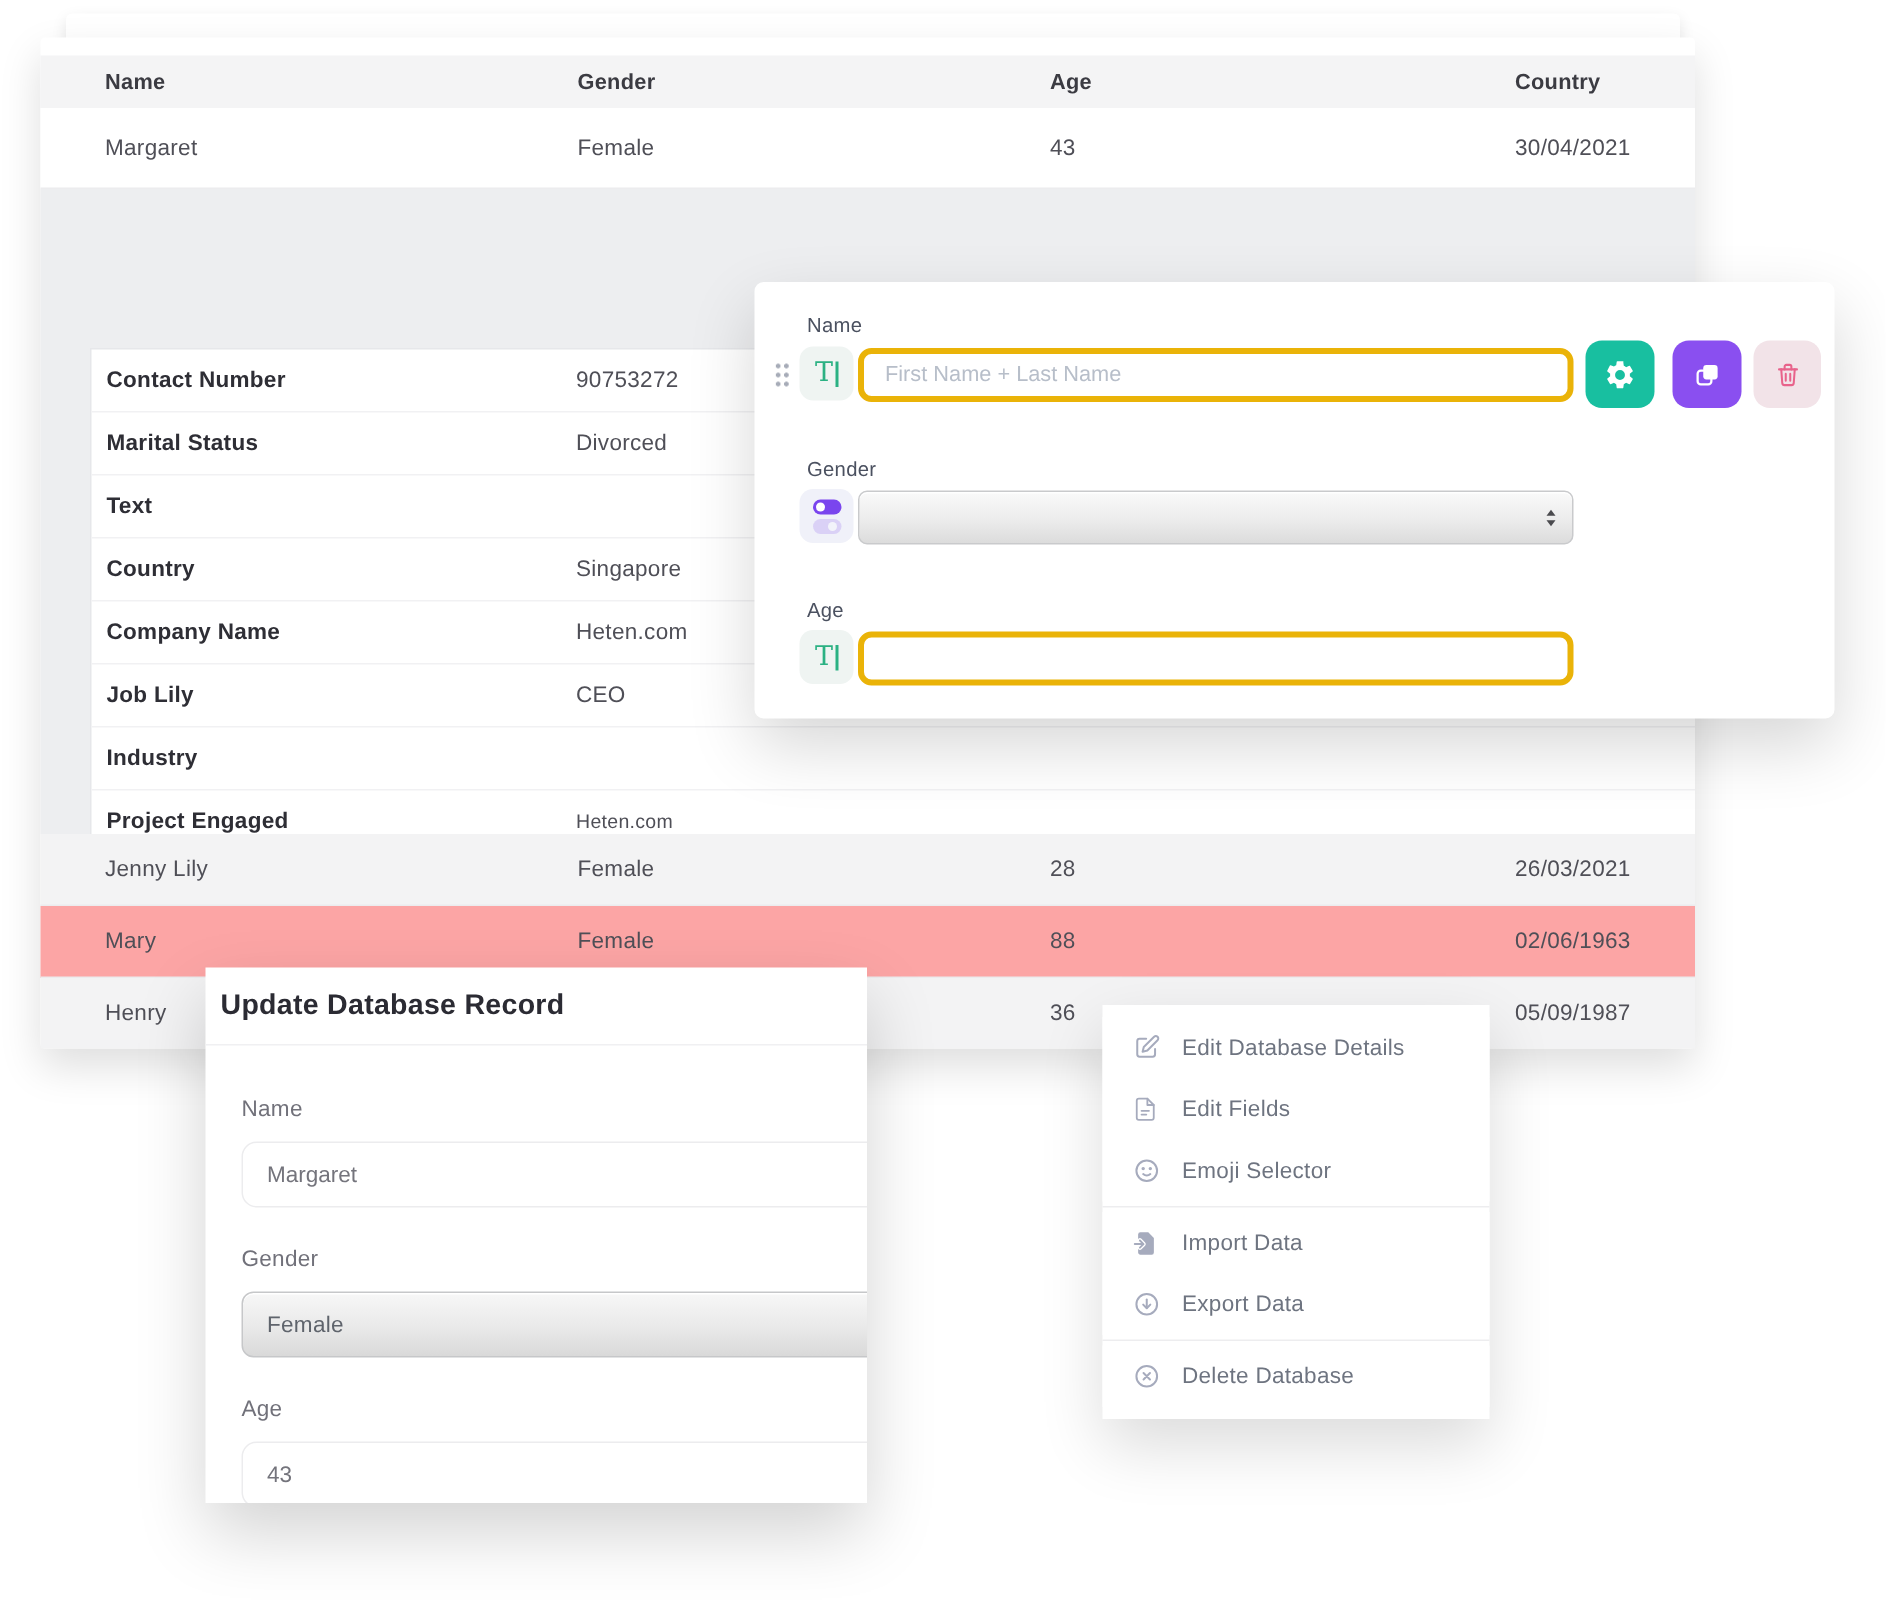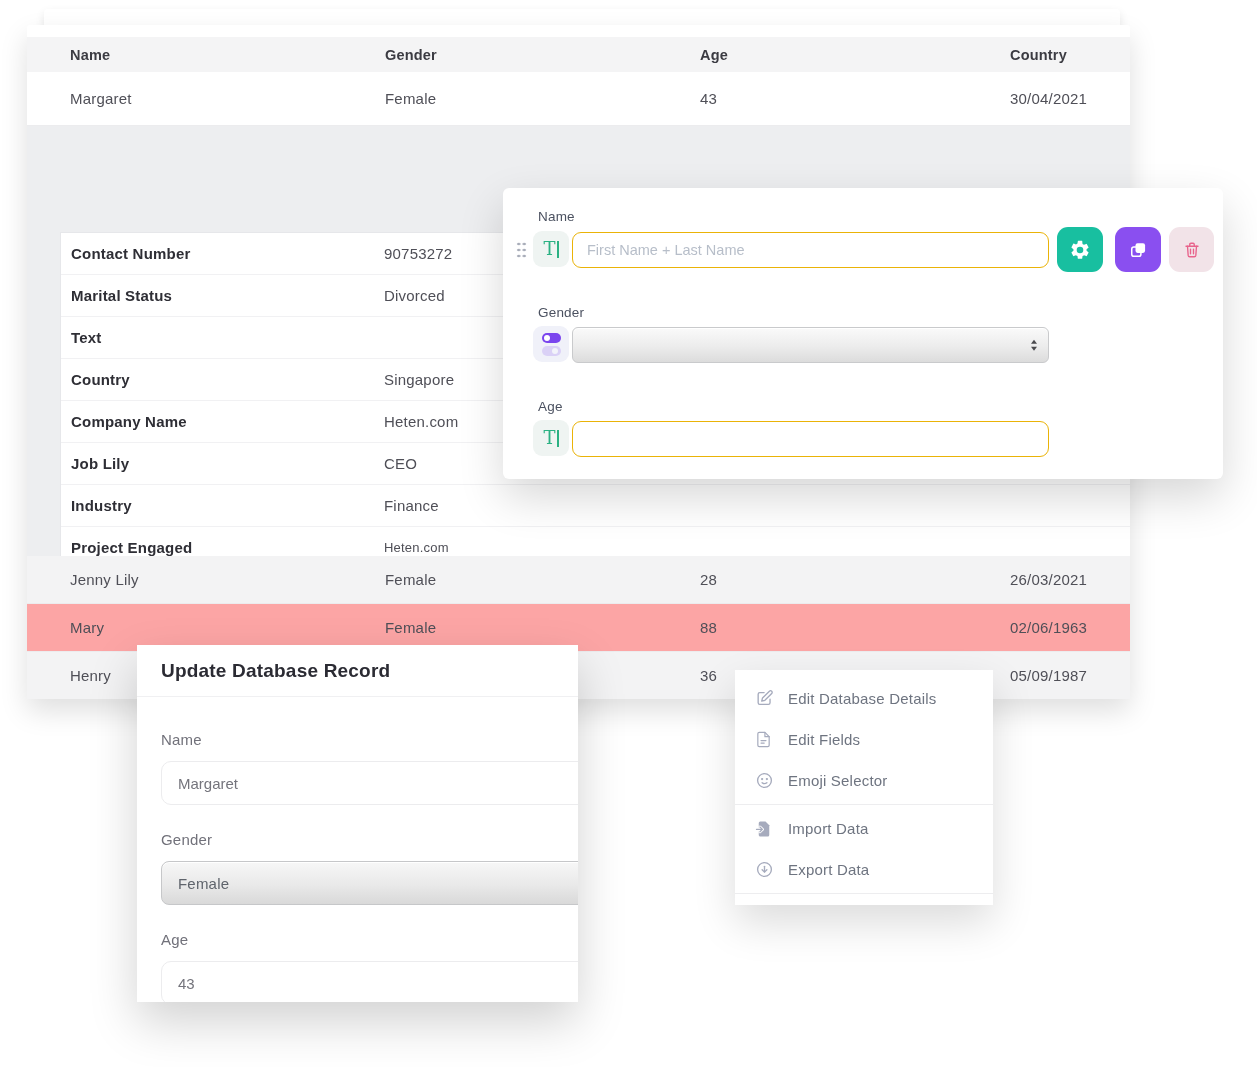--- a/index.html
+++ b/index.html
@@ -53,21 +53,21 @@
   .icon-box.select-type{ background:#f0f1f9;}
   .t-glyph{ font-family:"DejaVu Serif","Liberation Serif",serif; font-size:18px;
     color:#2bb183; line-height:1; display:flex; align-items:center;}
   .t-cursor{ display:inline-block; width:1.5px; height:17px; background:#2bb183; margin-left:1.5px;}
   .tg-pill{ width:19px; height:10px; border-radius:5px; background:#7a45ee; display:block; position:relative;}
   .tg-pill .knob{ position:absolute; top:2px; width:6px; height:6px; border-radius:50%; background:#fff;}
   .tg-on .knob{ left:2.5px;}
   .tg-off{ opacity:.18; margin-top:3px;}
   .tg-off .knob{ right:2.5px;}
   .e-input{ position:absolute; left:69px; top:5px; width:477px; height:36px;
-    border:1px solid #eab308; border-radius:9px; padding:0 14px; font-size:14.5px;
+    border:4px solid #eab308; border-radius:9px; padding:0 14px; font-size:14.5px;
     color:#4f4f57; outline:none; font-family:inherit; background:#fff;}
   .e-input::placeholder{ color:#b7bec9;}
   .fake-select{ position:absolute; left:69px; top:5px; width:477px; height:36px;
     border:1px solid #c9cacc; border-radius:6px;
     background:linear-gradient(180deg,#fafafa 0%,#ececec 55%,#dcdcdc 100%);
     box-shadow:inset 0 1px 0 #fff; display:flex; align-items:center;
     padding:0 14px; font-size:14.5px; color:#5f646c; cursor:default;}
   .spinner{ position:absolute; right:11px; top:50%; transform:translateY(-50%);
     display:flex; flex-direction:column; align-items:center;}
   .sp-up{ width:0; height:0; border-left:3.5px solid transparent; border-right:3.5px solid transparent;
@@ -77,21 +77,21 @@
   .act-btn{ position:absolute; top:0; height:45px; border:none; border-radius:11px;
     display:flex; align-items:center; justify-content:center; cursor:pointer;}
   .btn-settings{ left:554px; width:46px; background:#18bfa0;}
   .btn-copy{ left:612px; width:46px; background:#8a4ff0;}
   .btn-delete{ left:666px; width:45px; background:#f2e3e8; color:#e8638b;}
 
   
   .modal{ left:137px; top:645px; width:441px; height:357px; background:#fff;
     box-shadow:0 20px 45px rgba(0,0,0,.18); z-index:6; overflow:hidden;}
   .modal-header{ height:52px; border-bottom:1px solid #f0f0f2; display:flex;
-    align-items:center; padding:0 24px;}
+    align-items:center; padding:0 10px;}
   .modal-title{ font-size:19px; font-weight:600; color:#2b2b33; letter-spacing:.2px;}
   .modal-body{ padding:4px 0 0 24px;}
   .m-label{ font-size:15px; color:#71717a; margin:26px 0 13px;}
   .m-label.first{ margin-top:30px;}
   .m-input{ display:block; width:452px; height:44px; border:1px solid #ececee;
     border-radius:10px; padding:0 16px; font-size:15px; color:#74747c;
     font-family:inherit; outline:none; background:#fff;}
   .m-select{ position:relative; width:454px; height:44px; border:1px solid #c6c7c9;
     border-radius:8px; background:linear-gradient(180deg,#f7f7f7 0%,#e9e9e9 55%,#d9d9d9 100%);
     box-shadow:inset 0 1px 0 #fff; display:flex; align-items:center;
@@ -149,21 +149,20 @@
       <div class="drow">
         <div class="dlabel">Company Name</div>
         <div class="dvalue">Heten.com</div>
       </div>
       <div class="drow">
         <div class="dlabel">Job Lily</div>
         <div class="dvalue">CEO</div>
       </div>
       <div class="drow">
         <div class="dlabel">Industry</div>
-        <div class="dvalue">Finance</div>
       </div>
       <div class="drow">
         <div class="dlabel">Project Engaged</div>
         <div class="dvalue small">Heten.com</div>
       </div>
       <div class="drow">
         <div class="dlabel">Annual Revenue Projection</div>
         <div class="dvalue">8700000</div>
       </div>
     </div>
@@ -333,13 +332,22 @@
           <circle cx="12" cy="12" r="8.7"></circle>
           <path d="M12 8v7"></path>
           <path d="M9 12.3l3 3 3-3"></path>
         </svg>
     </span>
     <span>Export Data</span>
   </div>
 
   <div class="menu-divider"></div>
 
+  <div class="menu-item">
+    <span class="mi-icon">
+      <svg width="19" height="19" viewBox="0 0 24 24" fill="none" stroke="#a6abbd" stroke-width="1.7" stroke-linecap="round">
+          <circle cx="12" cy="12" r="8.7"></circle>
+          <path d="M9.3 9.3l5.4 5.4M14.7 9.3l-5.4 5.4"></path>
+        </svg>
+    </span>
+    <span>Delete Database</span>
+  </div>
 </div>
 
 </body></html>

